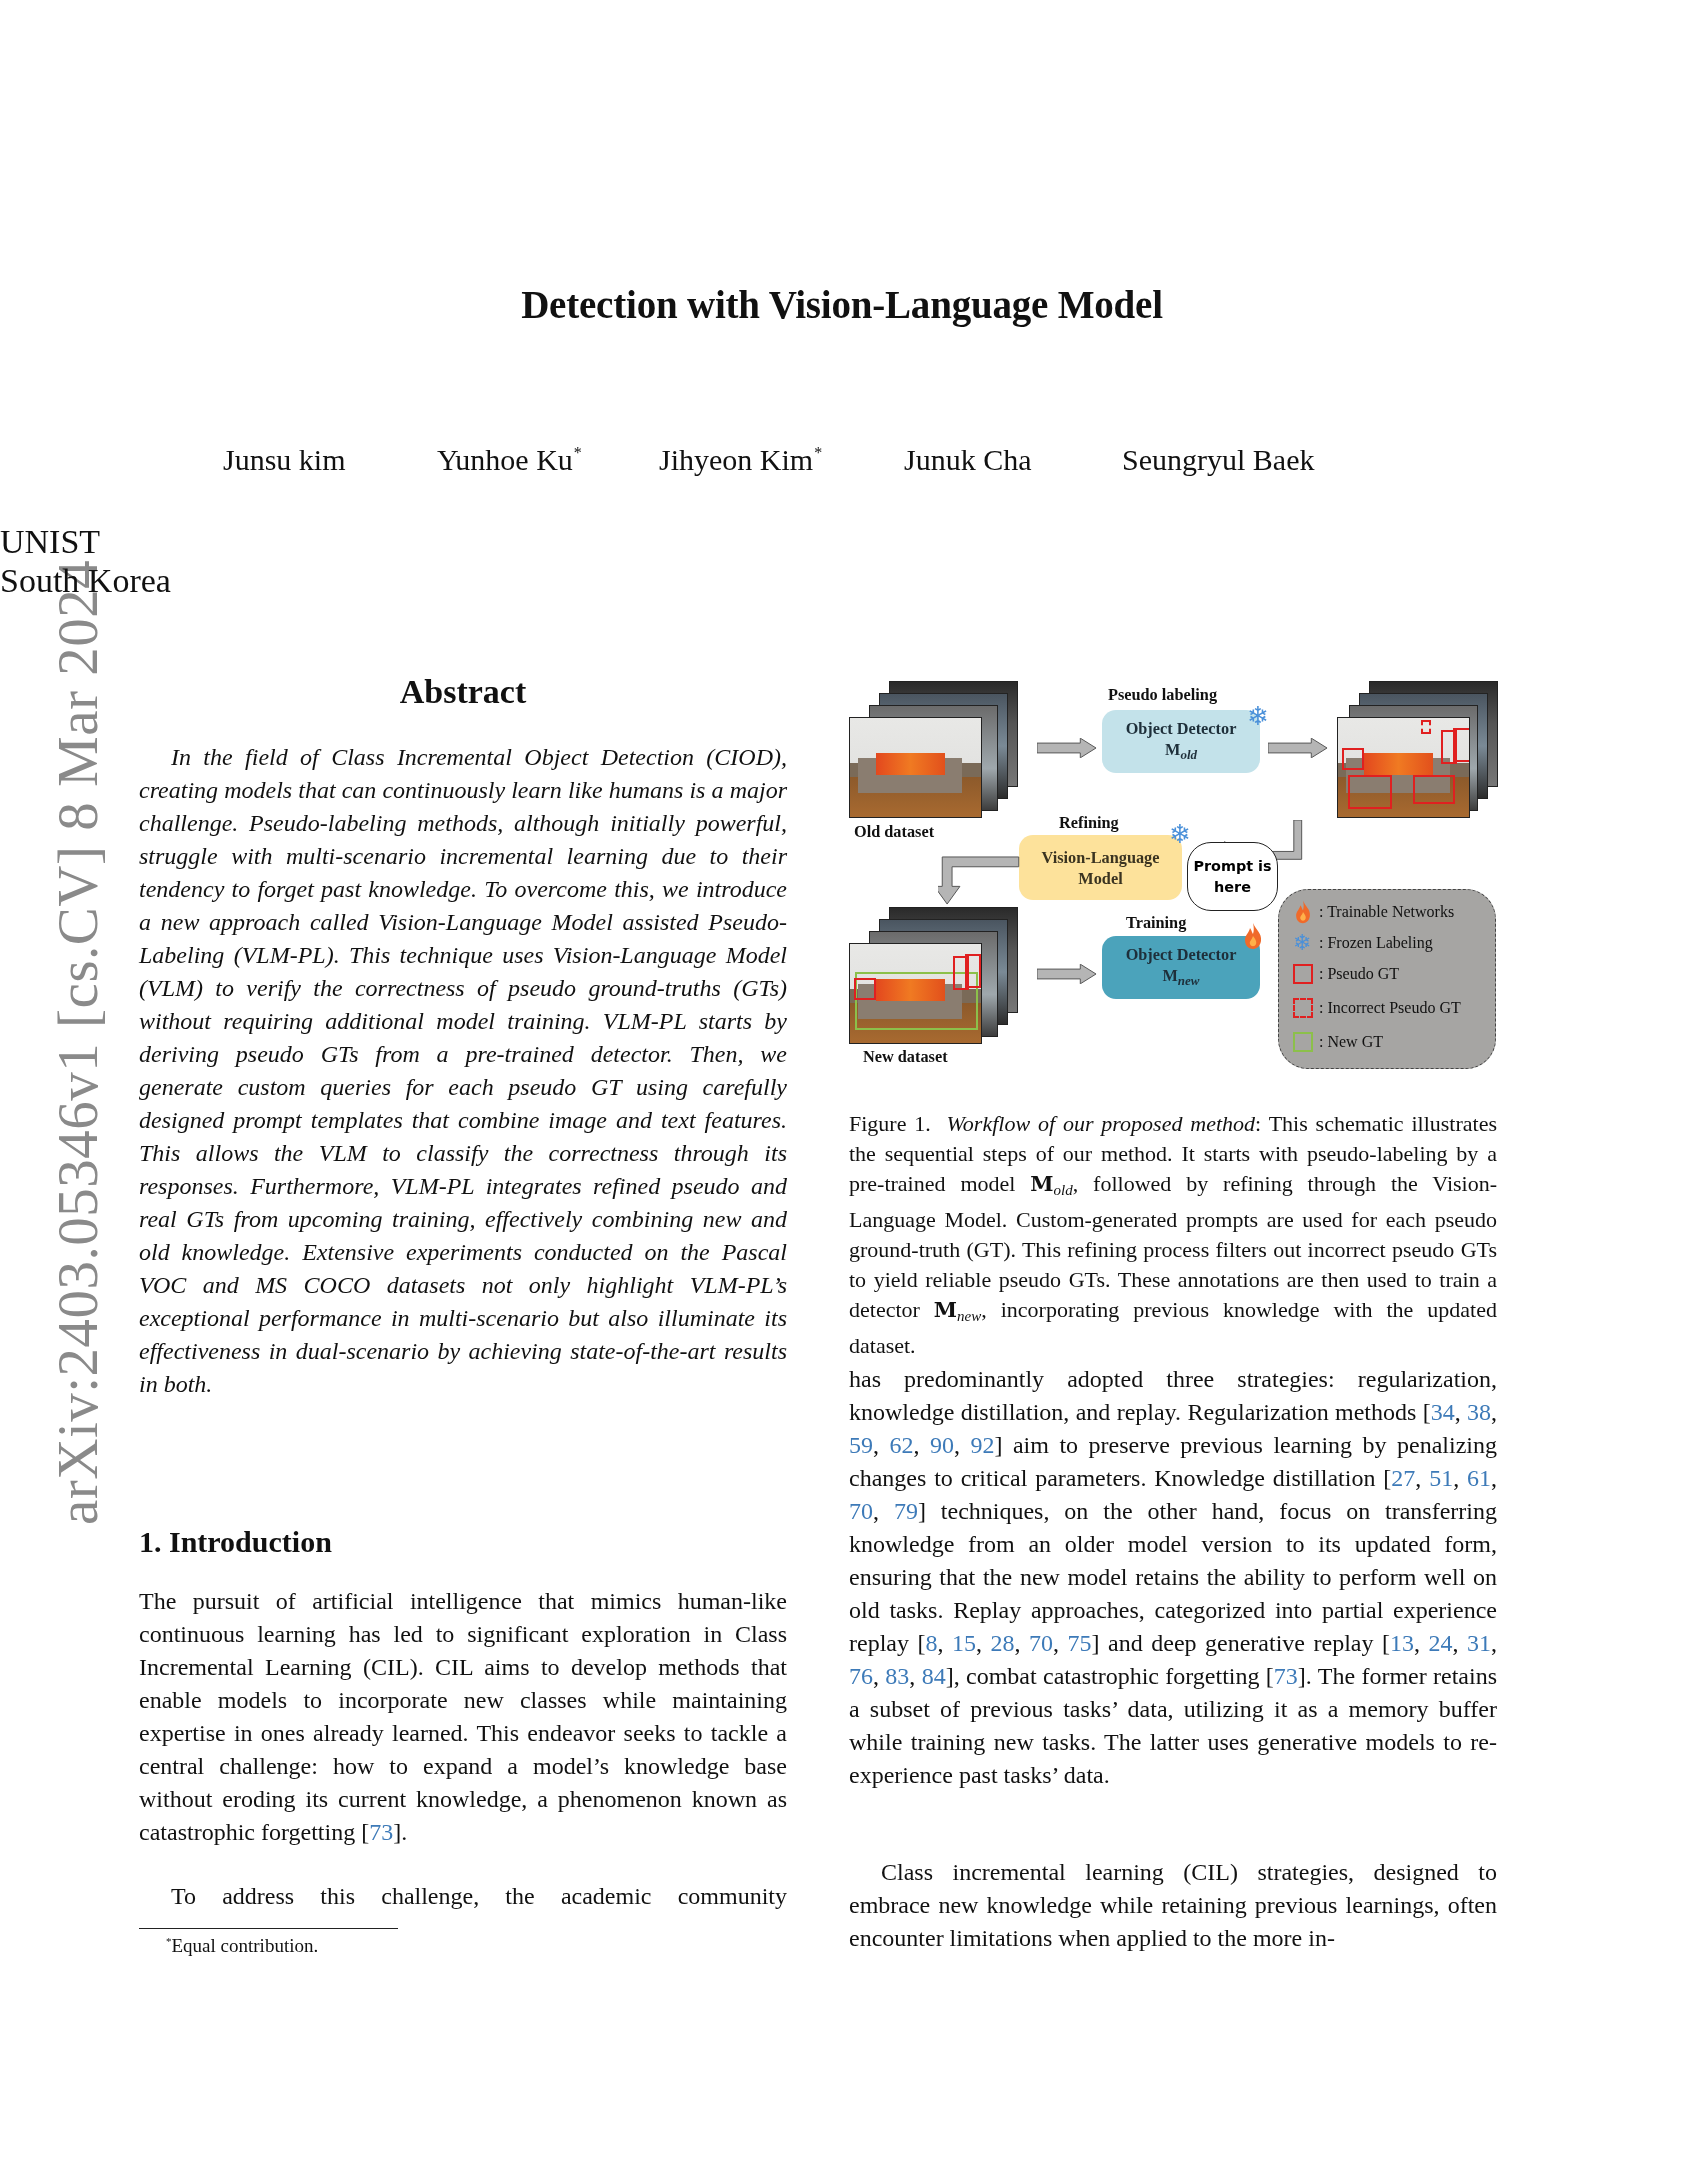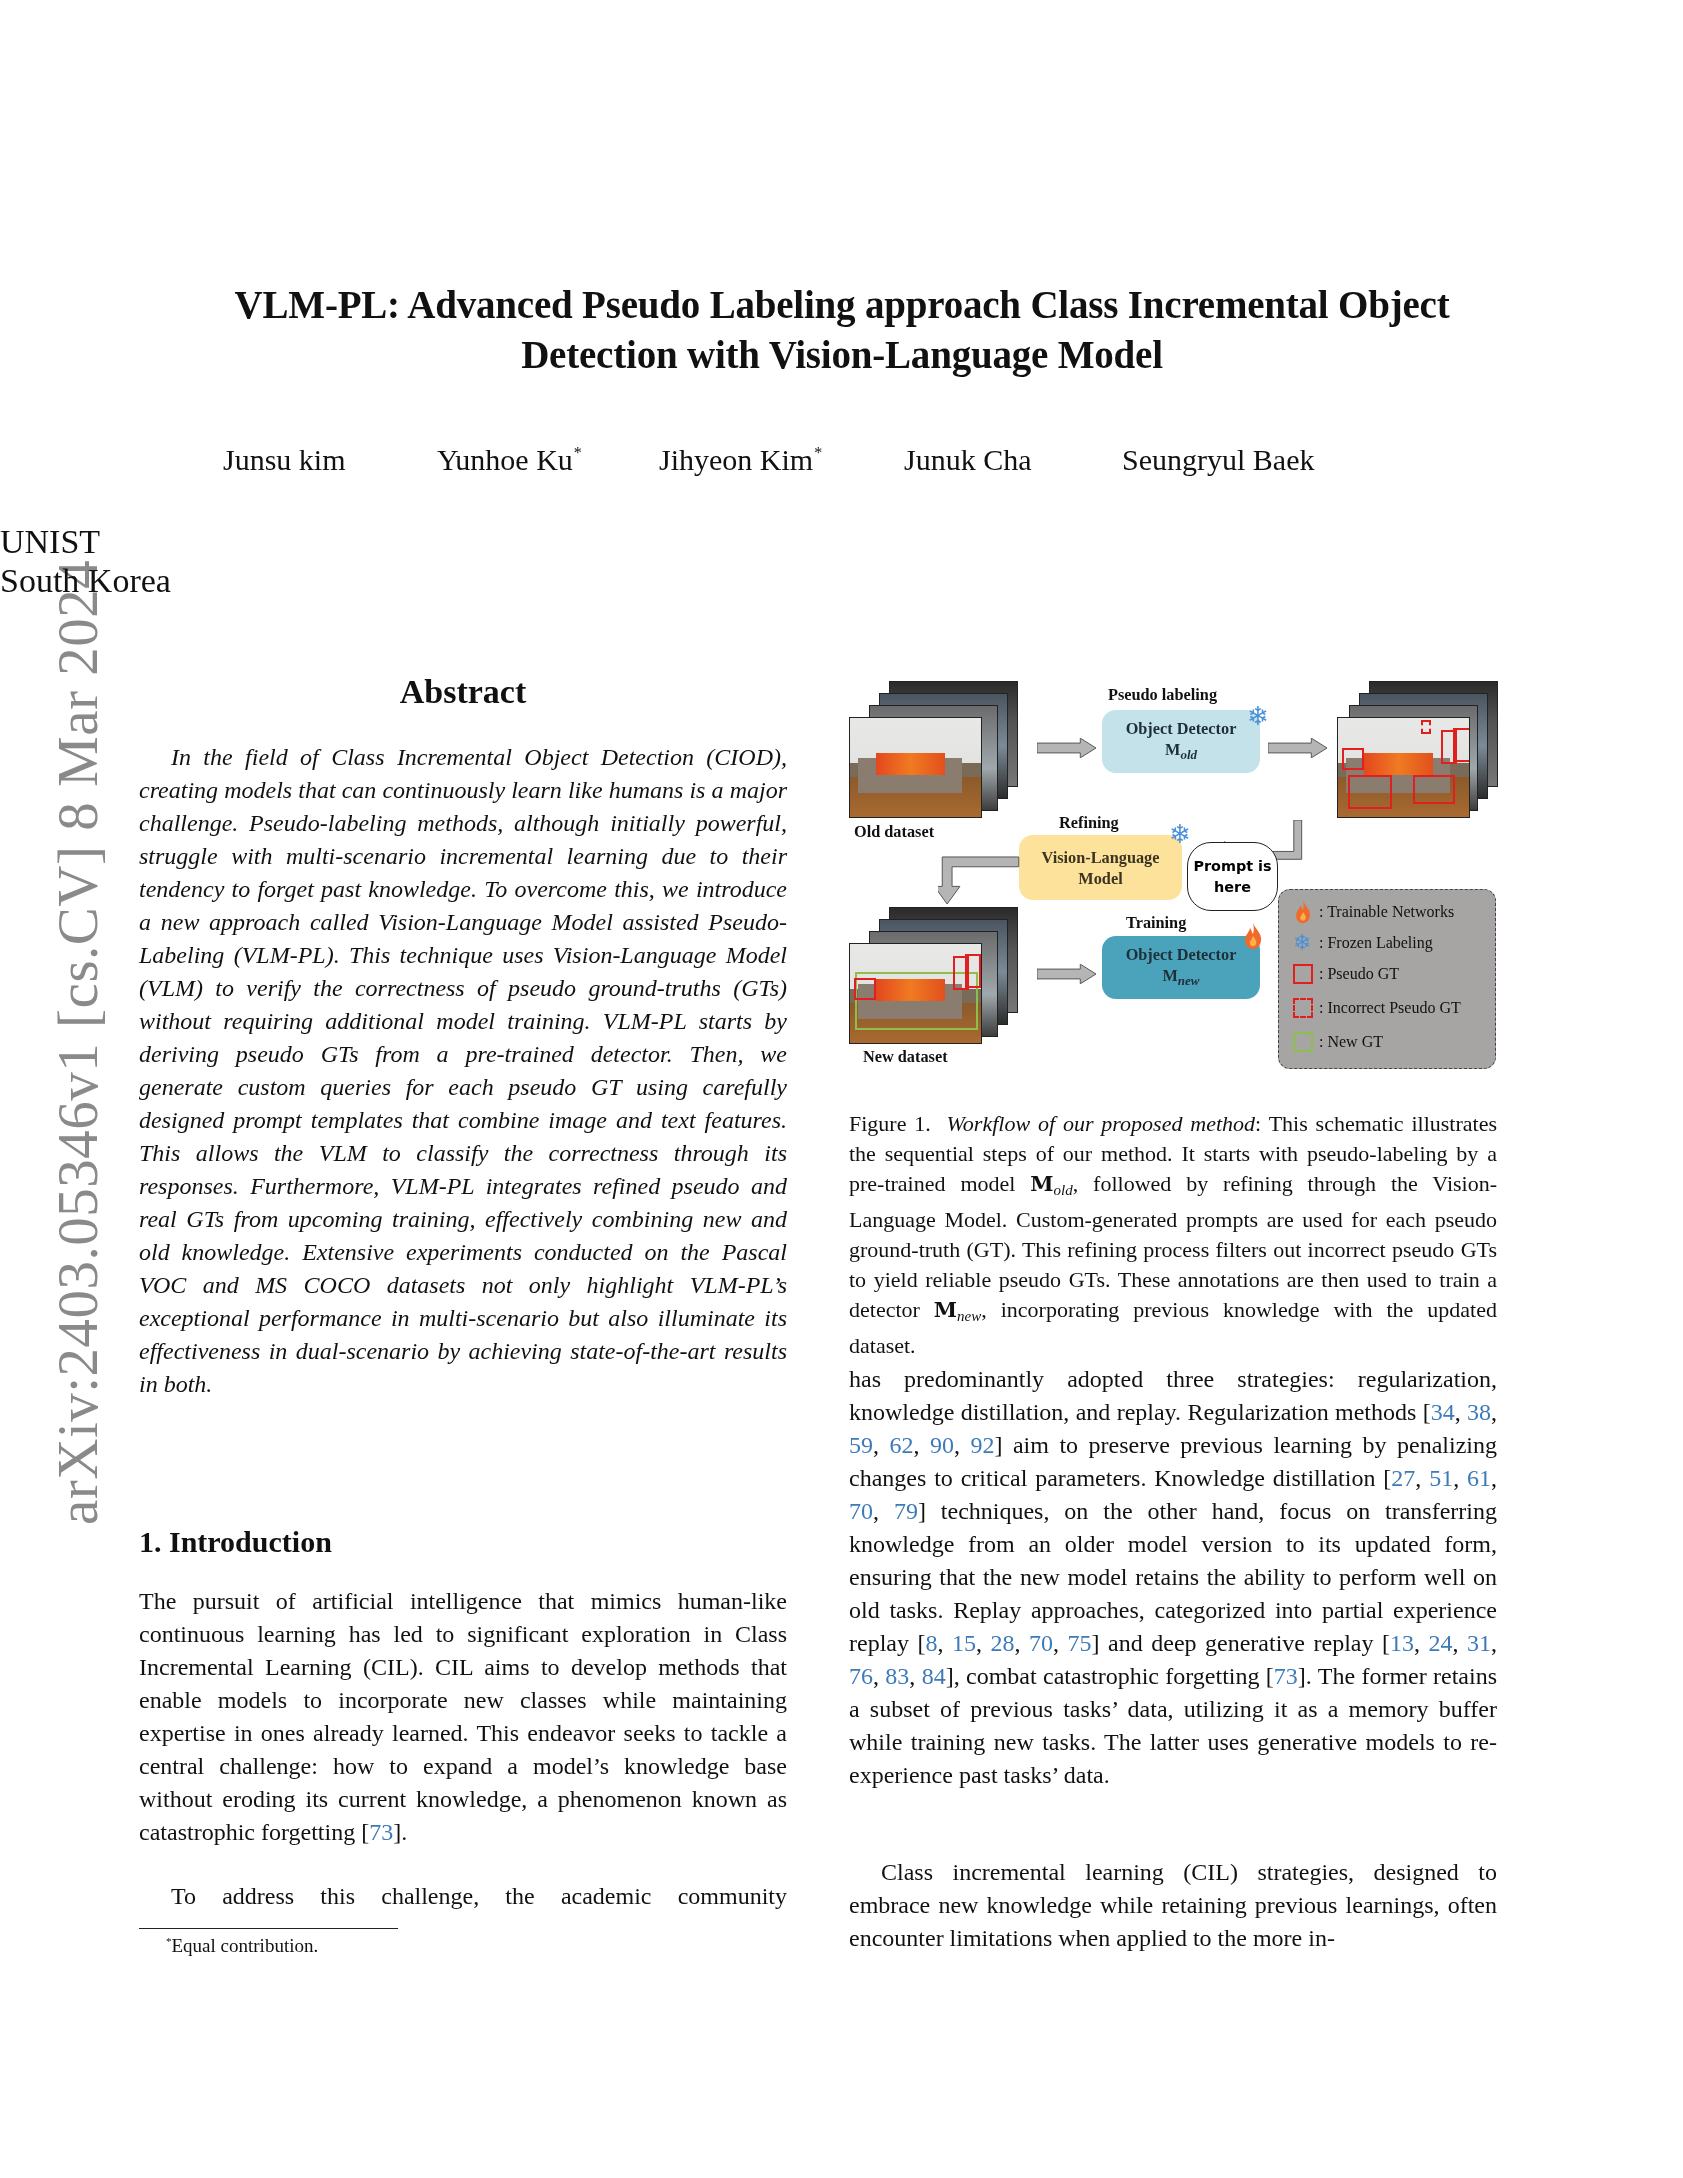--- a/index.html
+++ b/index.html
@@ -58,33 +58,32 @@
   .bg3 { background: linear-gradient(180deg,#6b6b6b 0%,#9fa8ad 60%,#3d3d3d 100%); }
   .room { background: linear-gradient(180deg,#e8e8e6 0%,#e3e3e1 45%,#7a6a58 45%,#7a6a58 60%,#8d5a2b 60%,#a86a30 100%); }
   .sofa { position:absolute; background:#8a7d70; }
   .cushion { position:absolute; background: linear-gradient(90deg,#e3481e 0%,#f07a22 50%,#e2501c 100%); }
   .bbox { position: absolute; border: 2px solid #e02020; }
   .bbox.dash { border-style: dashed; }
   .bbox.green { border-color: #8cc04a; }
   .arrow { position: absolute; }
   .legend {
     position: absolute; left: 429px; top: 210px; width: 216px; height: 178px;
-    background: #a6a5a3; border: 1.5px dashed #444; border-radius: 12px;
+    background: #a6a5a3; border: 1.5px dashed #444; border-radius: 30px;
   }
   .leg-row { position: absolute; left: 14px; display: flex; align-items: center; font-size: 16px; white-space: nowrap; }
   .leg-sw { width: 20px; height: 20px; margin-right: 6px; box-sizing: border-box; }
   .icon-flake { color: #4a90d9; font-size: 26px; line-height: 1; }
 </style>
 </head>
 <body>
 
 <div class="abs arxiv">arXiv:2403.05346v1  [cs.CV]  8 Mar 2024</div>
 
 <div class="abs title">
-  <div>VLM-PL: Advanced Pseudo Labeling approach Class Incremental Object</div>
   <div>Detection with Vision-Language Model</div>
 </div>
 
 <div class="abs authors">
   <span class="author" style="left:223px"><span>Junsu kim</span><sup></sup></span>
   <span class="author" style="left:437px"><span>Yunhoe Ku</span><sup>*</sup></span>
   <span class="author" style="left:659px"><span>Jihyeon Kim</span><sup>*</sup></span>
   <span class="author" style="left:904px"><span>Junuk Cha</span><sup></sup></span>
   <span class="author" style="left:1122px"><span>Seungryul Baek</span><sup></sup></span>
 </div>

